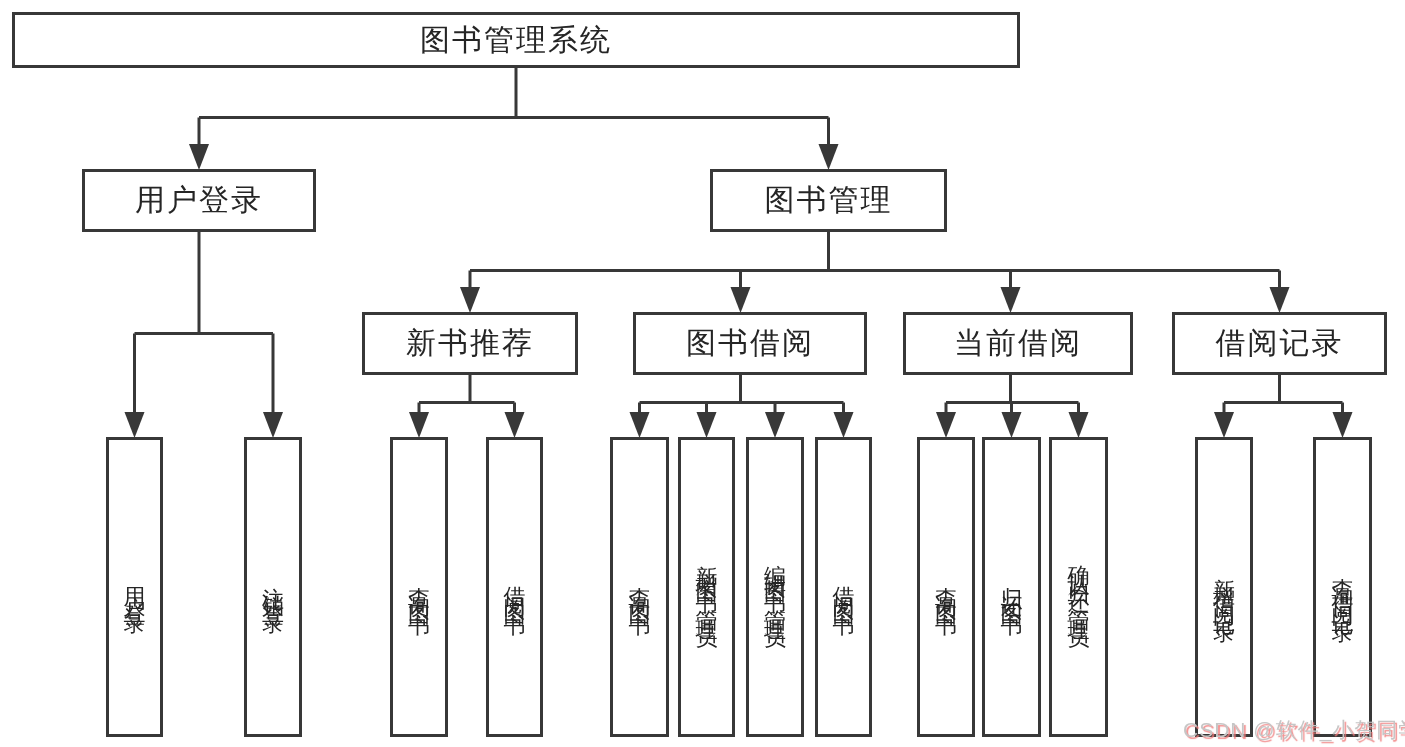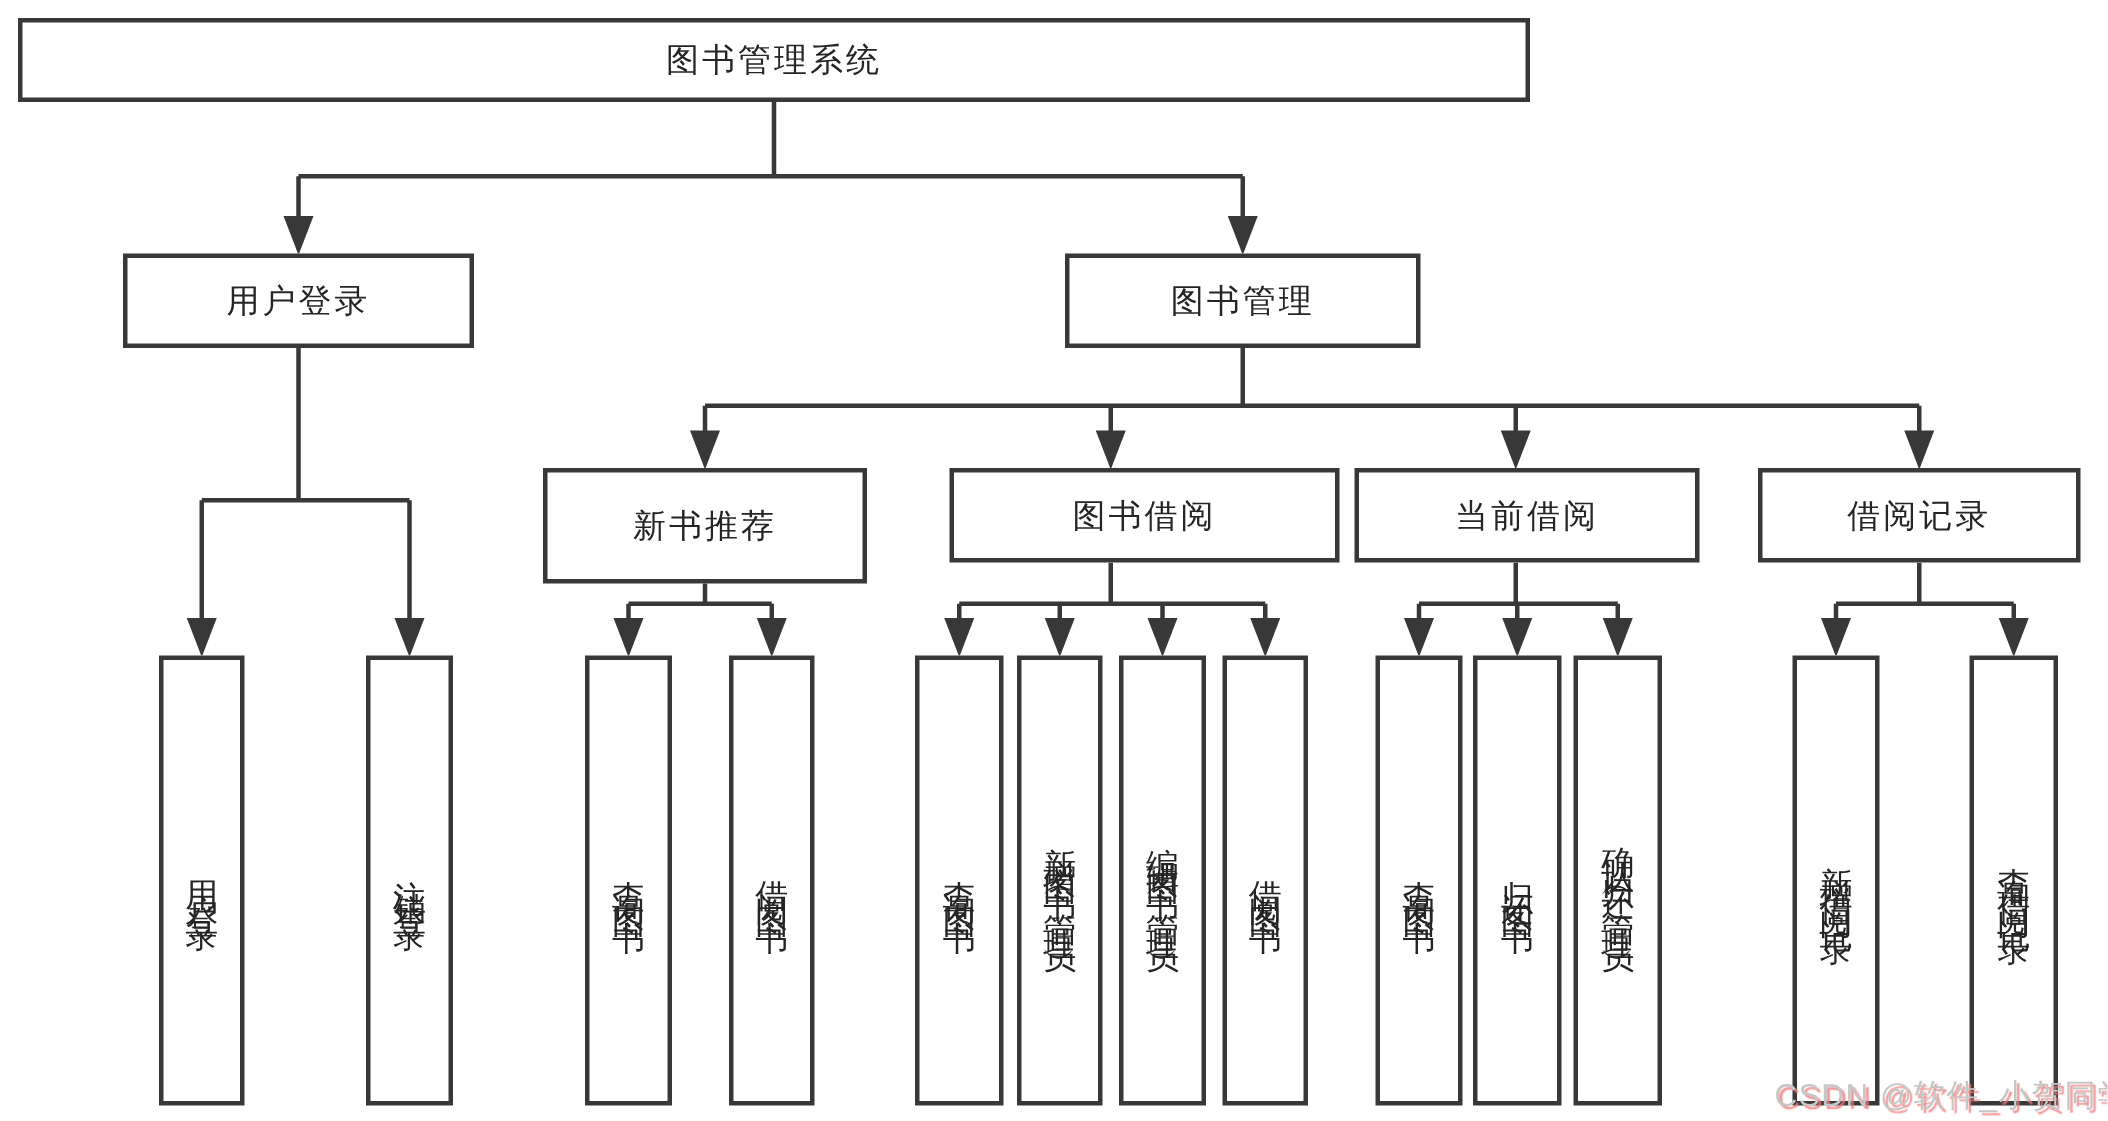--- a/index.html
+++ b/index.html
@@ -12,21 +12,21 @@
   }
   #connectors{position:absolute;left:0;top:0;}
   .box{
     position:absolute;
     background:#ffffff;
     border:3px solid #383838;
     box-sizing:border-box;
     display:flex;align-items:center;justify-content:center;
   }
   .lbl{
-    font-size:22px;color:#252525;letter-spacing:2px;white-space:nowrap;
+    font-size:30px;color:#252525;letter-spacing:2px;white-space:nowrap;
   }
   .vlbl{
     writing-mode:vertical-rl;
     text-orientation:mixed;
     font-size:22px;color:#252525;
     letter-spacing:9px;line-height:1;
   }
   #watermark{
     position:absolute;left:1183px;top:716px;
     font-size:21px;letter-spacing:1px;white-space:nowrap;
@@ -83,24 +83,24 @@
     <span class="lbl">图书管理系统</span>
   </div>
 
   <div class="box" style="left:82px;top:169px;width:234px;height:63px">
     <span class="lbl">用户登录</span>
   </div>
   <div class="box" style="left:710px;top:169px;width:237px;height:63px">
     <span class="lbl">图书管理</span>
   </div>
 
-  <div class="box" style="left:362px;top:312px;width:216px;height:77px">
+  <div class="box" style="left:362px;top:312px;width:216px;height:63px">
     <span class="lbl">新书推荐</span>
   </div>
-  <div class="box" style="left:633px;top:312px;width:260px;height:63px">
+  <div class="box" style="left:633px;top:312px;width:234px;height:63px">
     <span class="lbl">图书借阅</span>
   </div>
   <div class="box" style="left:903px;top:312px;width:230px;height:63px">
     <span class="lbl">当前借阅</span>
   </div>
   <div class="box" style="left:1172px;top:312px;width:215px;height:63px">
     <span class="lbl">借阅记录</span>
   </div>
 
   <div class="box" style="left:106px;top:437px;width:57px;height:300px">

